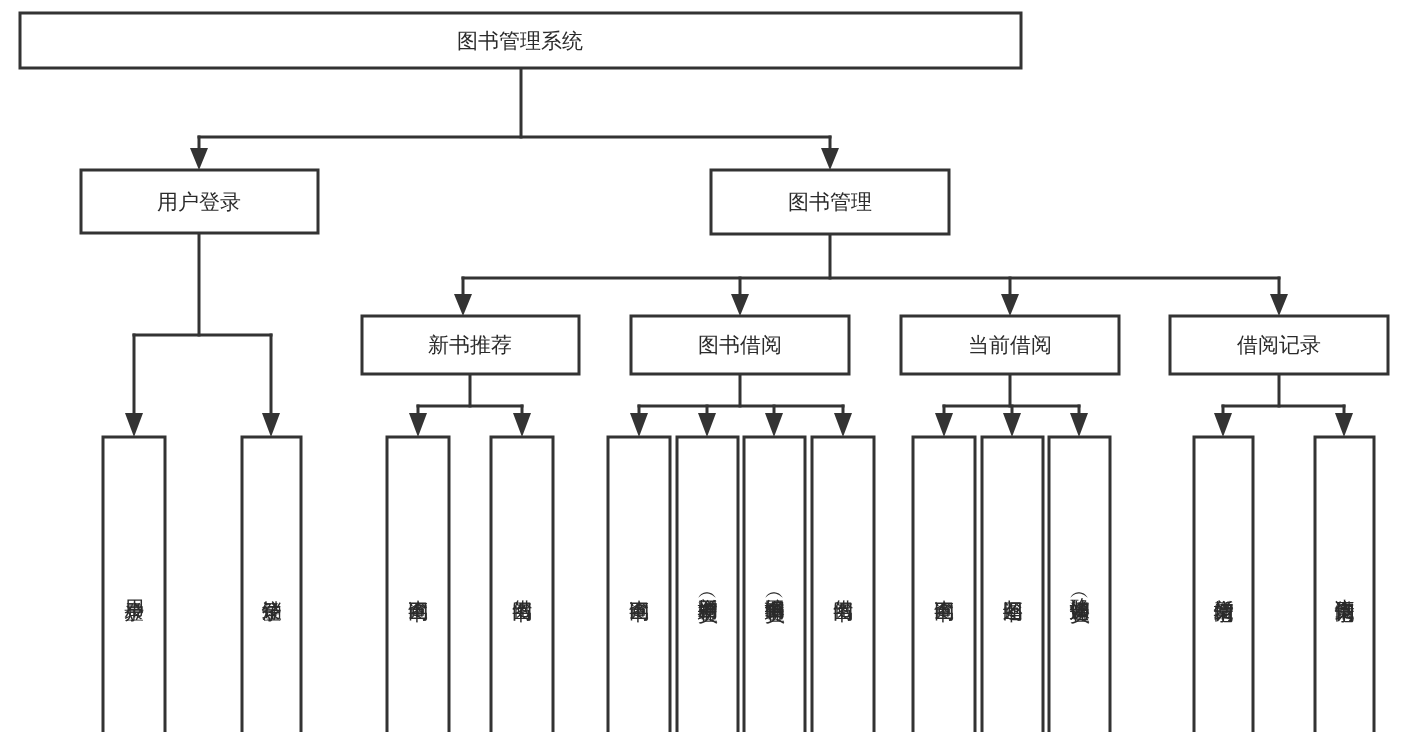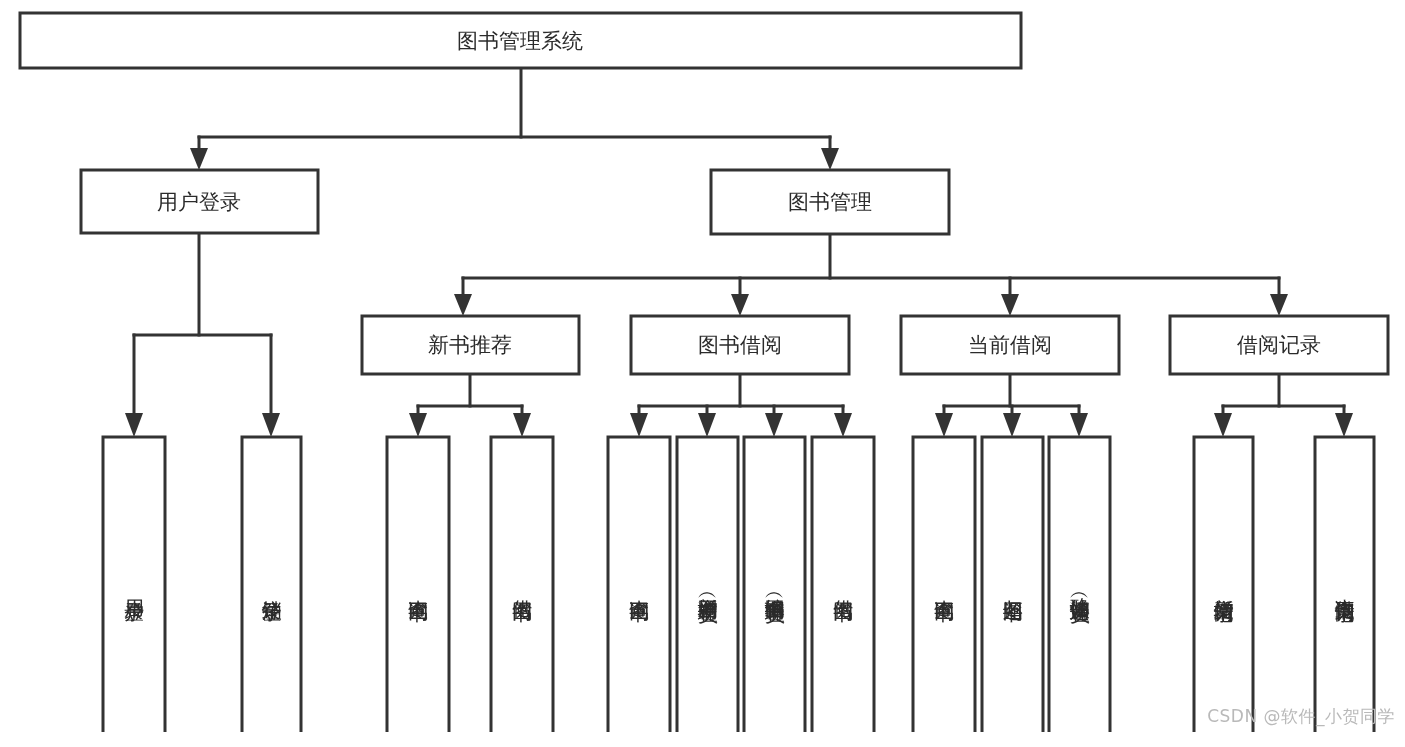--- a/index.html
+++ b/index.html
@@ -200,14 +200,13 @@
   <div class="node-label-v" style="left:608px;top:437px;width:62px;height:298px;">查询图书</div>
   <div class="node-label-v" style="left:677px;top:437px;width:61px;height:298px;">新增图书（管理员）</div>
   <div class="node-label-v" style="left:744px;top:437px;width:61px;height:298px;">编辑图书（管理员）</div>
   <div class="node-label-v" style="left:812px;top:437px;width:62px;height:298px;">借阅图书</div>
   <div class="node-label-v" style="left:913px;top:437px;width:62px;height:298px;">查询图书</div>
   <div class="node-label-v" style="left:982px;top:437px;width:61px;height:298px;">归还图书</div>
   <div class="node-label-v" style="left:1049px;top:437px;width:61px;height:298px;">确认归还（管理员）</div>
   <div class="node-label-v" style="left:1194px;top:437px;width:59px;height:298px;">新增借阅记录</div>
   <div class="node-label-v" style="left:1315px;top:437px;width:59px;height:298px;">查询借阅记录</div>
 
-  <div class="watermark">CSDN @软件_小贺同学</div>
 </div>
 
 </body></html>

